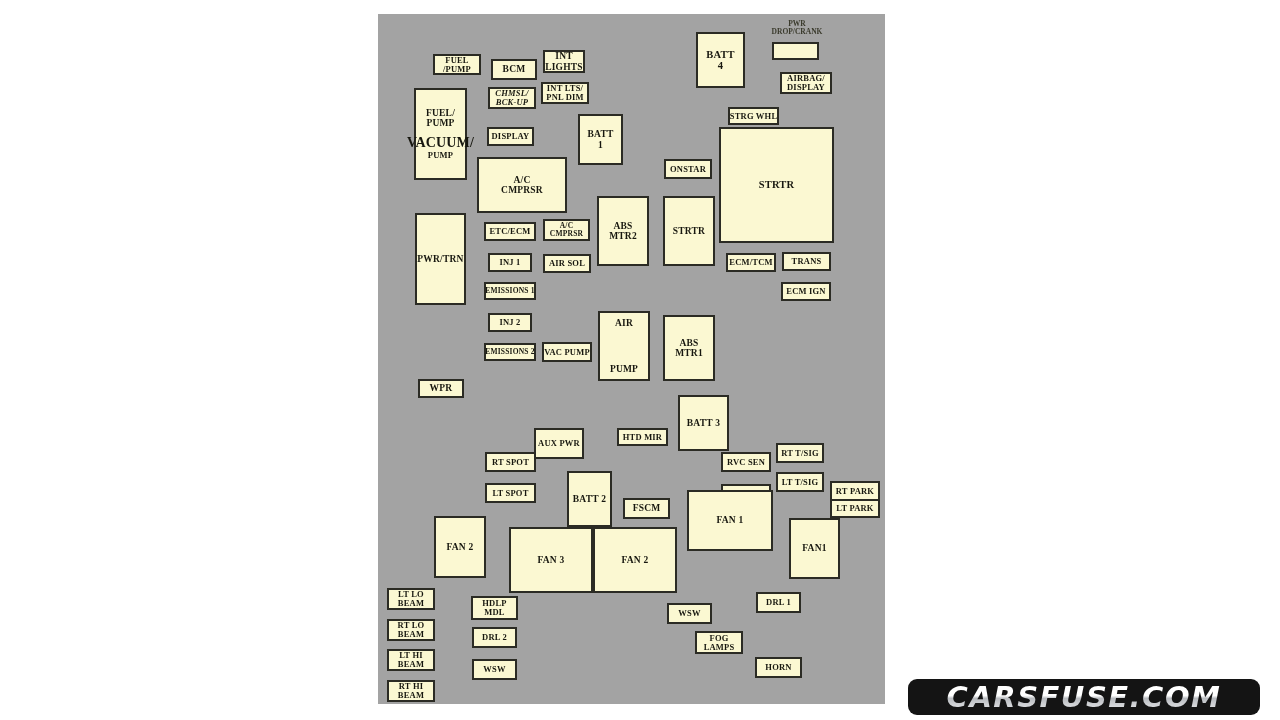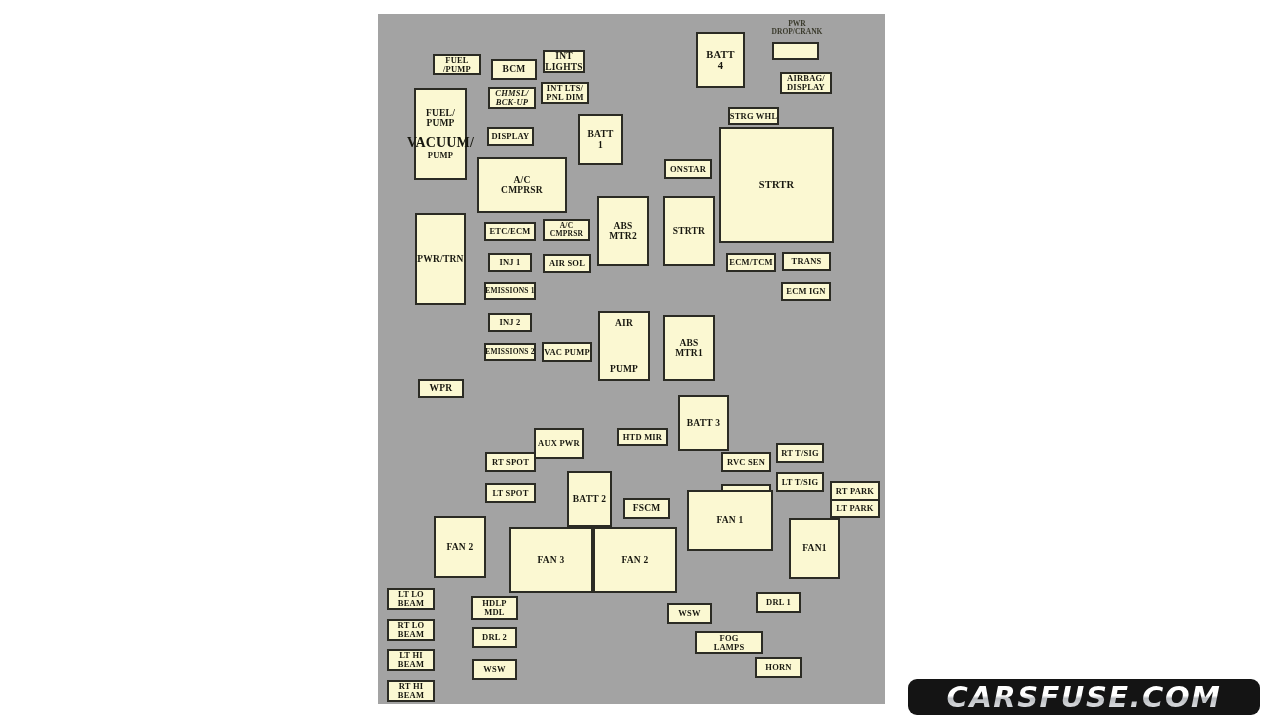--- a/index.html
+++ b/index.html
@@ -344,21 +344,21 @@
 
   <div class="fuse-box sz-s" style="left:9px; top:605px; width:48px; height:22px;">
     <span class="lbl">RT LO</span>
     <span class="lbl">BEAM</span>
   </div>
 
   <div class="fuse-box sz-s" style="left:94px; top:613px; width:45px; height:21px;">
     <span class="lbl">DRL 2</span>
   </div>
 
-  <div class="fuse-box sz-s" style="left:317px; top:617px; width:68px; height:23px;">
+  <div class="fuse-box sz-s" style="left:317px; top:617px; width:48px; height:23px;">
     <span class="lbl">FOG</span>
     <span class="lbl">LAMPS</span>
   </div>
 
   <div class="fuse-box sz-s" style="left:9px; top:635px; width:48px; height:22px;">
     <span class="lbl">LT HI</span>
     <span class="lbl">BEAM</span>
   </div>
 
   <div class="fuse-box sz-s" style="left:94px; top:645px; width:45px; height:21px;">

